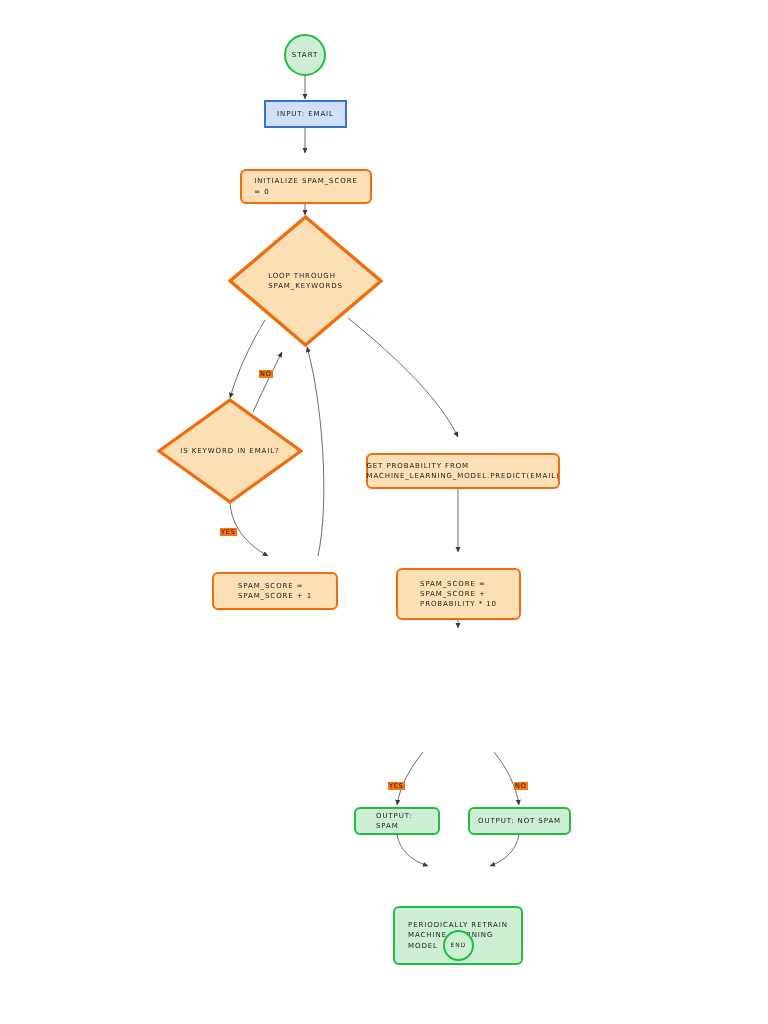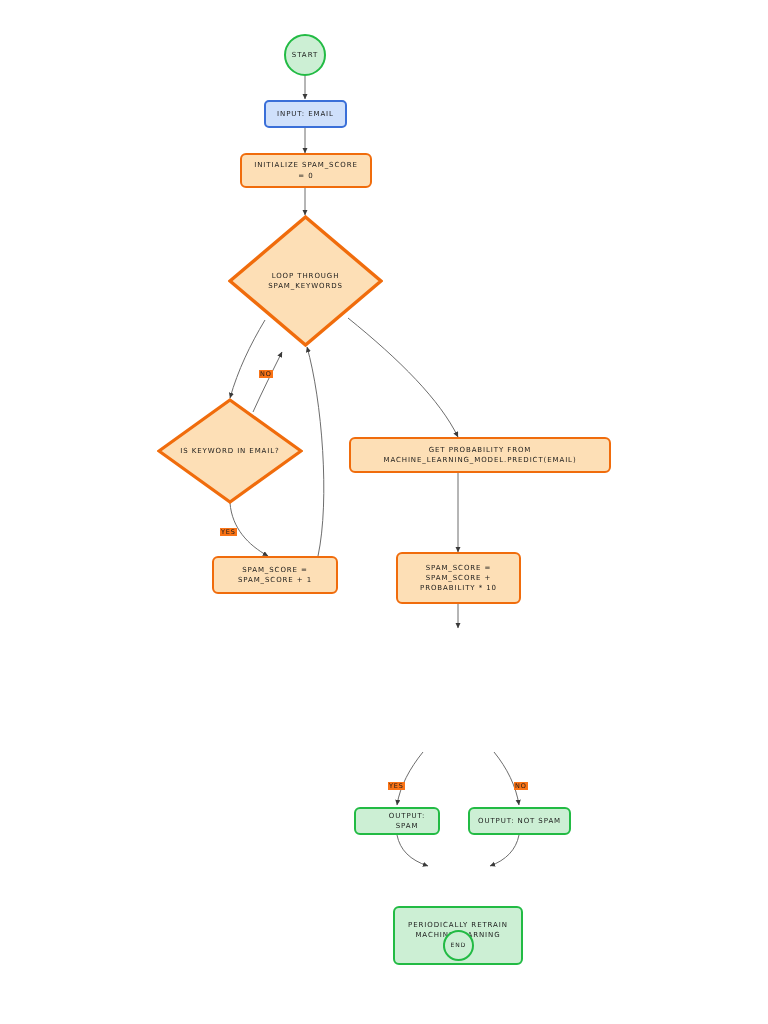--- a/index.html
+++ b/index.html
@@ -26,21 +26,21 @@
     width: 768px;
     height: 1024px;
     pointer-events: none;
   }
   .node {
     position: absolute;
     box-sizing: border-box;
     display: flex;
     align-items: center;
     justify-content: center;
-    text-align: center;
+    text-align: left;
     letter-spacing: 0.9px;
     color: #1a1a1a;
     z-index: 2;
   }
   .node-label {
     display: block;
     line-height: 1.45;
     white-space: pre-line;
     text-transform: uppercase;
   }
@@ -50,29 +50,30 @@
     border-radius: 50%;
     border: 2px solid #22bb44;
     background: #ccefd4;
     font-size: 7px;
     letter-spacing: 1px;
   }
   
   .n-io {
     border: 2px solid #3a6fd8;
     background: #cfe0fb;
-    border-radius: 5px;
+    border-radius: 0;
     font-size: 7px;
   }
   
   .n-process {
     border: 2px solid #f06c0c;
     background: #fddfb6;
     border-radius: 6px;
     font-size: 7px;
+    margin-top: 16px;
   }
   
   .n-process-green {
     border: 2px solid #22bb44;
     background: #ccefd4;
     border-radius: 6px;
     font-size: 7px;
   }
   
   .n-decision {
@@ -177,21 +178,21 @@
       <polygon points="73,2 144,53 73,104 2,53" fill="#fddfb6" stroke="#f06c0c" stroke-width="3.2"></polygon>
     </svg>
     <span class="diamond-text">IS KEYWORD IN EMAIL?</span>
   </div>
 
   <div class="node n-process" style="left:212px; top:556px; width:126px; height:38px;">
     <span class="node-label">SPAM_SCORE =
 SPAM_SCORE + 1</span>
   </div>
 
-  <div class="node n-process" style="left:349px; top:437px; width:262px; height:36px;">
+  <div class="node n-process" style="left:366px; top:437px; width:194px; height:36px;">
     <span class="node-label">GET PROBABILITY FROM
 MACHINE_LEARNING_MODEL.PREDICT(EMAIL)</span>
   </div>
 
   <div class="node n-process" style="left:396px; top:552px; width:125px; height:52px;">
     <span class="node-label">SPAM_SCORE =
 SPAM_SCORE +
 PROBABILITY * 10</span>
   </div>
 

